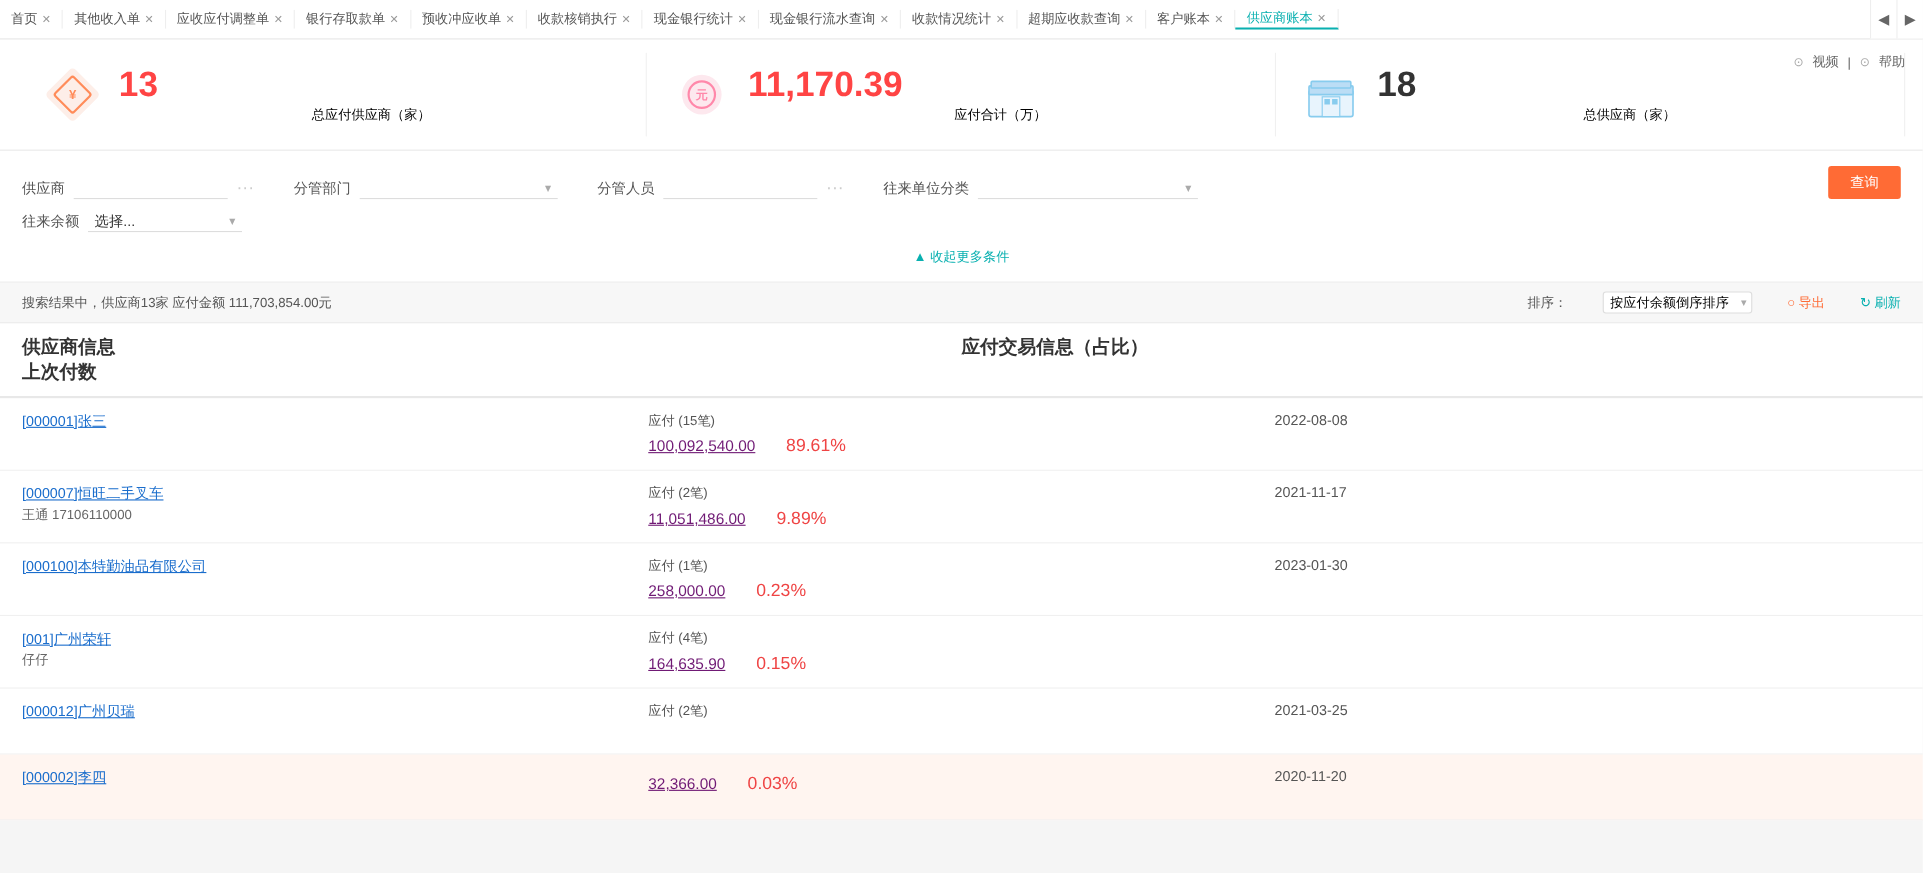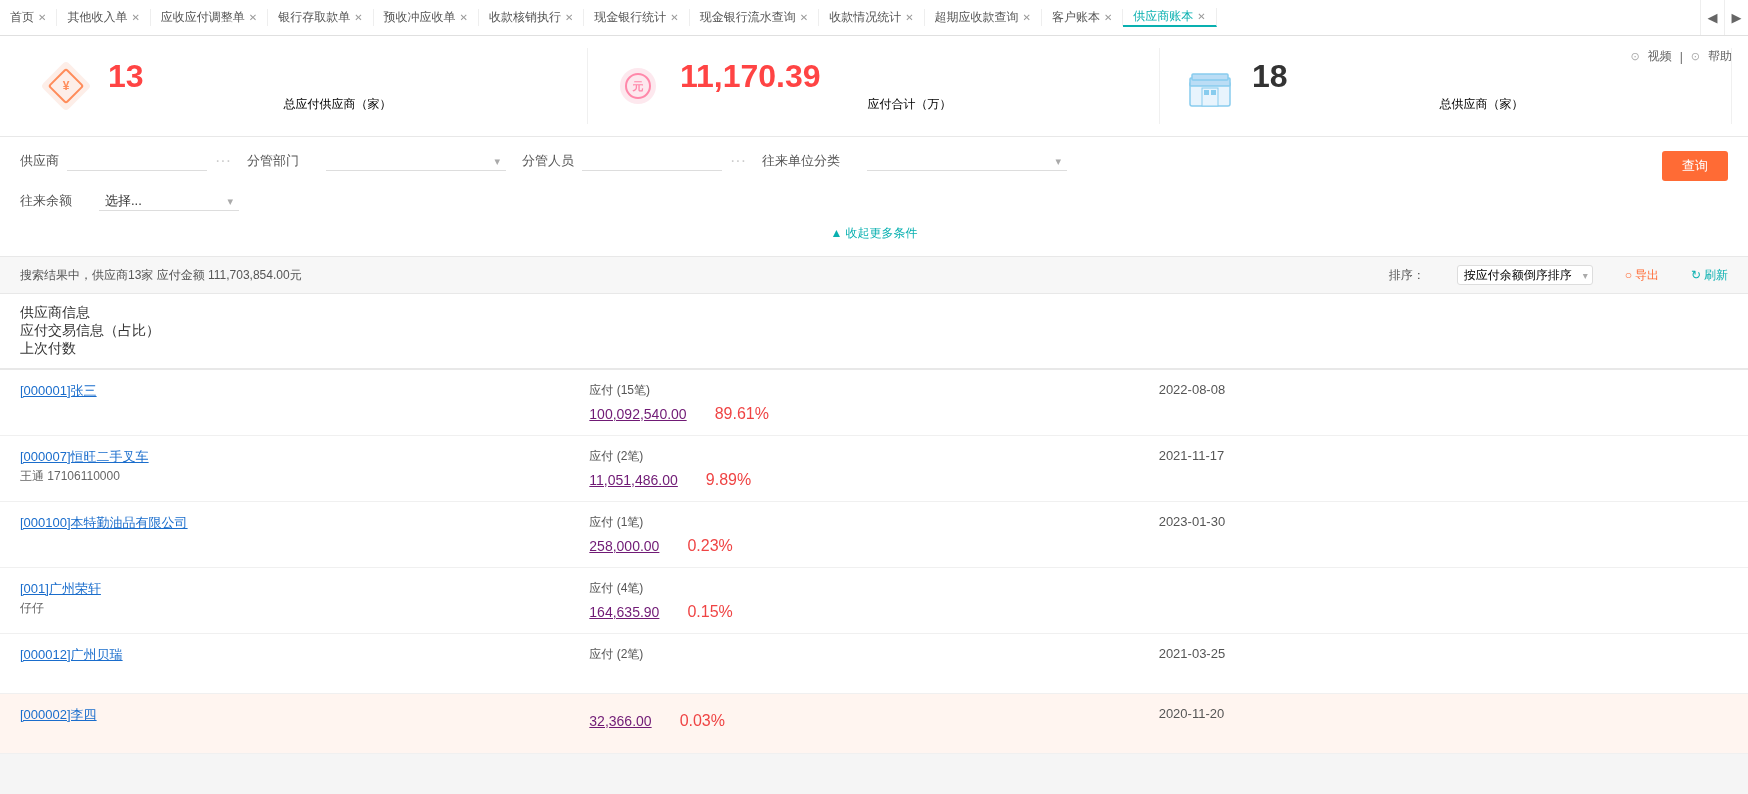--- a/index.html
+++ b/index.html
@@ -72,22 +72,22 @@
     .top-right-links span { cursor: pointer; color: #666; }
 
     
     .search-area {
       background: #fff;
       padding: 14px 20px 10px;
       border-bottom: 1px solid #e8e8e8;
     }
     .search-row {
       display: flex;
-      align-items: flex-start;
-      gap: 16px;
+      align-items: flex-end;
+      gap: 36px;
       margin-bottom: 10px;
     }
     .search-field {
       display: flex;
       align-items: center;
       gap: 8px;
     }
     .search-field label {
       font-size: 13px;
       color: #555;
@@ -112,21 +112,20 @@
       border: none;
       border-bottom: 1px solid #ddd;
       outline: none;
       font-size: 13px;
       padding: 2px 24px 2px 6px;
       width: 200px;
       color: #333;
       background: transparent;
       appearance: none;
       cursor: pointer;
-      margin-left: 19px;
     }
     .select-wrapper {
       position: relative;
       display: inline-block;
     }
     .select-wrapper::after {
       content: '▾';
       position: absolute;
       right: 6px;
       top: 50%;
@@ -206,26 +205,26 @@
     }
     .btn-refresh { color: #09b0b0; }
 
     
     .table-container {
       background: #fff;
       margin: 0;
     }
     .table-header {
       display: grid;
-      grid-template-columns: 1fr;
+      grid-template-columns: 1fr 1fr;
       padding: 10px 20px;
       border-bottom: 2px solid #e8e8e8;
-      font-size: 14px;
+      font-size: 17px;
       color: #333;
-      font-weight: 400;
+      font-weight: 700;
     }
     .data-row {
       display: grid;
       grid-template-columns: 1fr 1fr 1fr;
       padding: 12px 20px;
       border-bottom: 1px solid #f0f0f0;
       align-items: start;
       min-height: 60px;
     }
     .data-row.highlighted { background: #fff5f0; }

